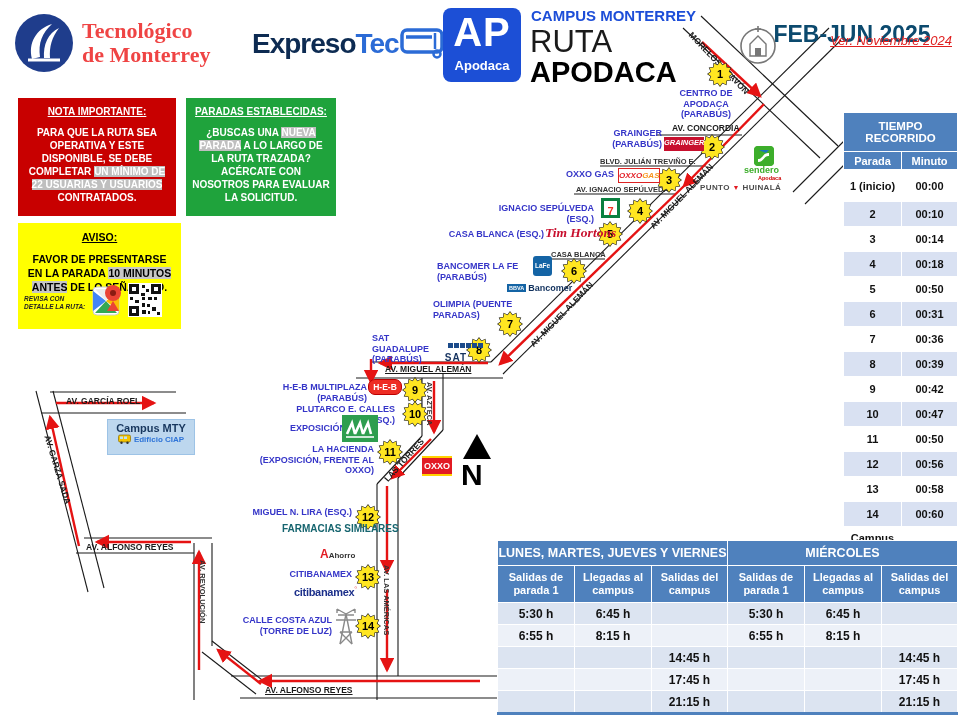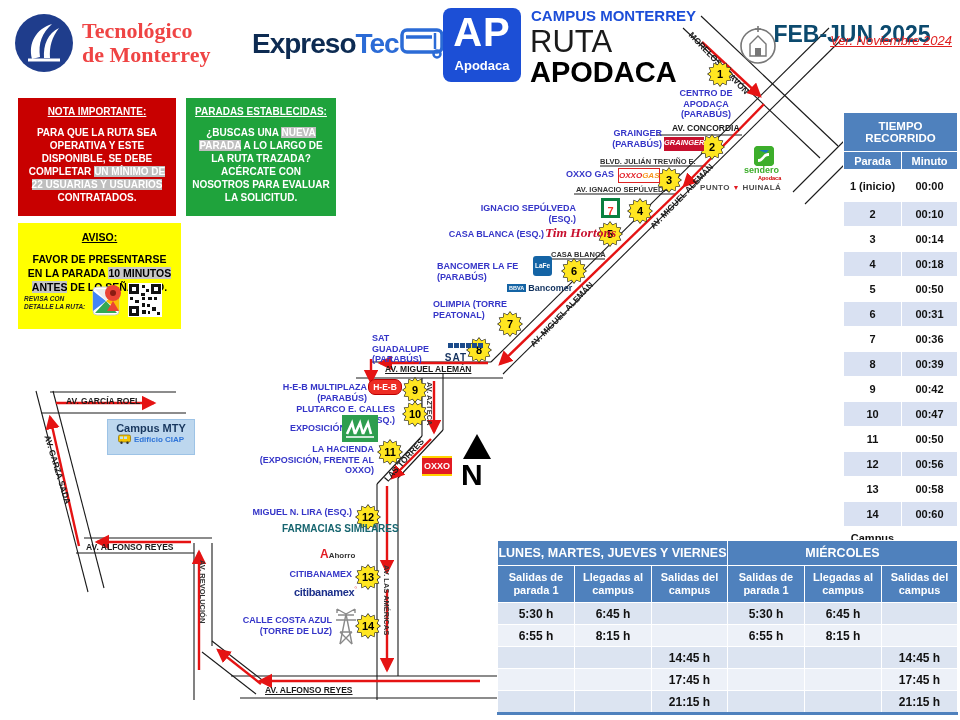--- a/index.html
+++ b/index.html
@@ -510,24 +510,24 @@
   </div>
 <div class="star" style="left:355px;top:613px;">
     <div class="o"></div>
     <div class="i"></div>
     <div class="n">14</div>
   </div>
 
 <div class="s-label stk ct" style="left:666px;top:88px;width:80px;"><span>CENTRO DE APODACA</span><span class="it">(PARABÚS)</span></div>
 <div class="s-label stk rt" style="left:600px;top:128px;width:62px;"><span>GRAINGER</span><span class="it">(PARABÚS)</span></div>
 <div class="s-label rt" style="left:556px;top:169px;width:58px;"><span>OXXO GAS</span></div>
-<div class="s-label rt" style="left:456px;top:203px;width:120px;"><span>IGNACIO SEPÚLVEDA </span><span class="it">(ESQ.)</span></div>
+<div class="s-label rt" style="left:474px;top:203px;width:120px;"><span>IGNACIO SEPÚLVEDA </span><span class="it">(ESQ.)</span></div>
 <div class="s-label rt" style="left:448px;top:229px;width:96px;"><span>CASA BLANCA </span><span class="it">(ESQ.)</span></div>
 <div class="s-label stk lt" style="left:437px;top:261px;width:84px;"><span>BANCOMER LA FE</span><span class="it">(PARABÚS)</span></div>
-<div class="s-label lt" style="left:433px;top:299px;width:80px;"><span>OLIMPIA </span><span class="it">(TORRE PEATONAL)</span></div>
+<div class="s-label lt" style="left:433px;top:299px;width:80px;"><span>OLIMPIA </span><span class="it">(PUENTE PARADAS)</span></div>
 <div class="s-label stk lt" style="left:372px;top:333px;width:70px;"><span>SAT GUADALUPE</span><span class="it">(PARABÚS)</span></div>
 <div class="s-label rt" style="left:240px;top:382px;width:127px;"><span>H-E-B MULTIPLAZA </span><span class="it">(PARABÚS)</span></div>
 <div class="s-label rt" style="left:268px;top:404px;width:127px;"><span>PLUTARCO E. CALLES </span><span class="it">(ESQ.)</span></div>
 <div class="s-label" style="left:290px;top:423px;">EXPOSICIÓN</div>
 <div class="s-label stk rt" style="left:230px;top:444px;width:144px;"><span>LA HACIENDA</span><span class="it">(EXPOSICIÓN, FRENTE AL OXXO)</span></div>
 <div class="s-label rt" style="left:246px;top:507px;width:106px;"><span>MIGUEL N. LIRA </span><span class="it">(ESQ.)</span></div>
 <div class="s-label rt" style="left:276px;top:569px;width:76px;"><span>CITIBANAMEX</span></div>
 <div class="s-label stk rt" style="left:238px;top:615px;width:94px;"><span>CALLE COSTA AZUL</span><span class="it">(TORRE DE LUZ)</span></div>
 
 <div class="brand grainger">GRAINGER</div>

